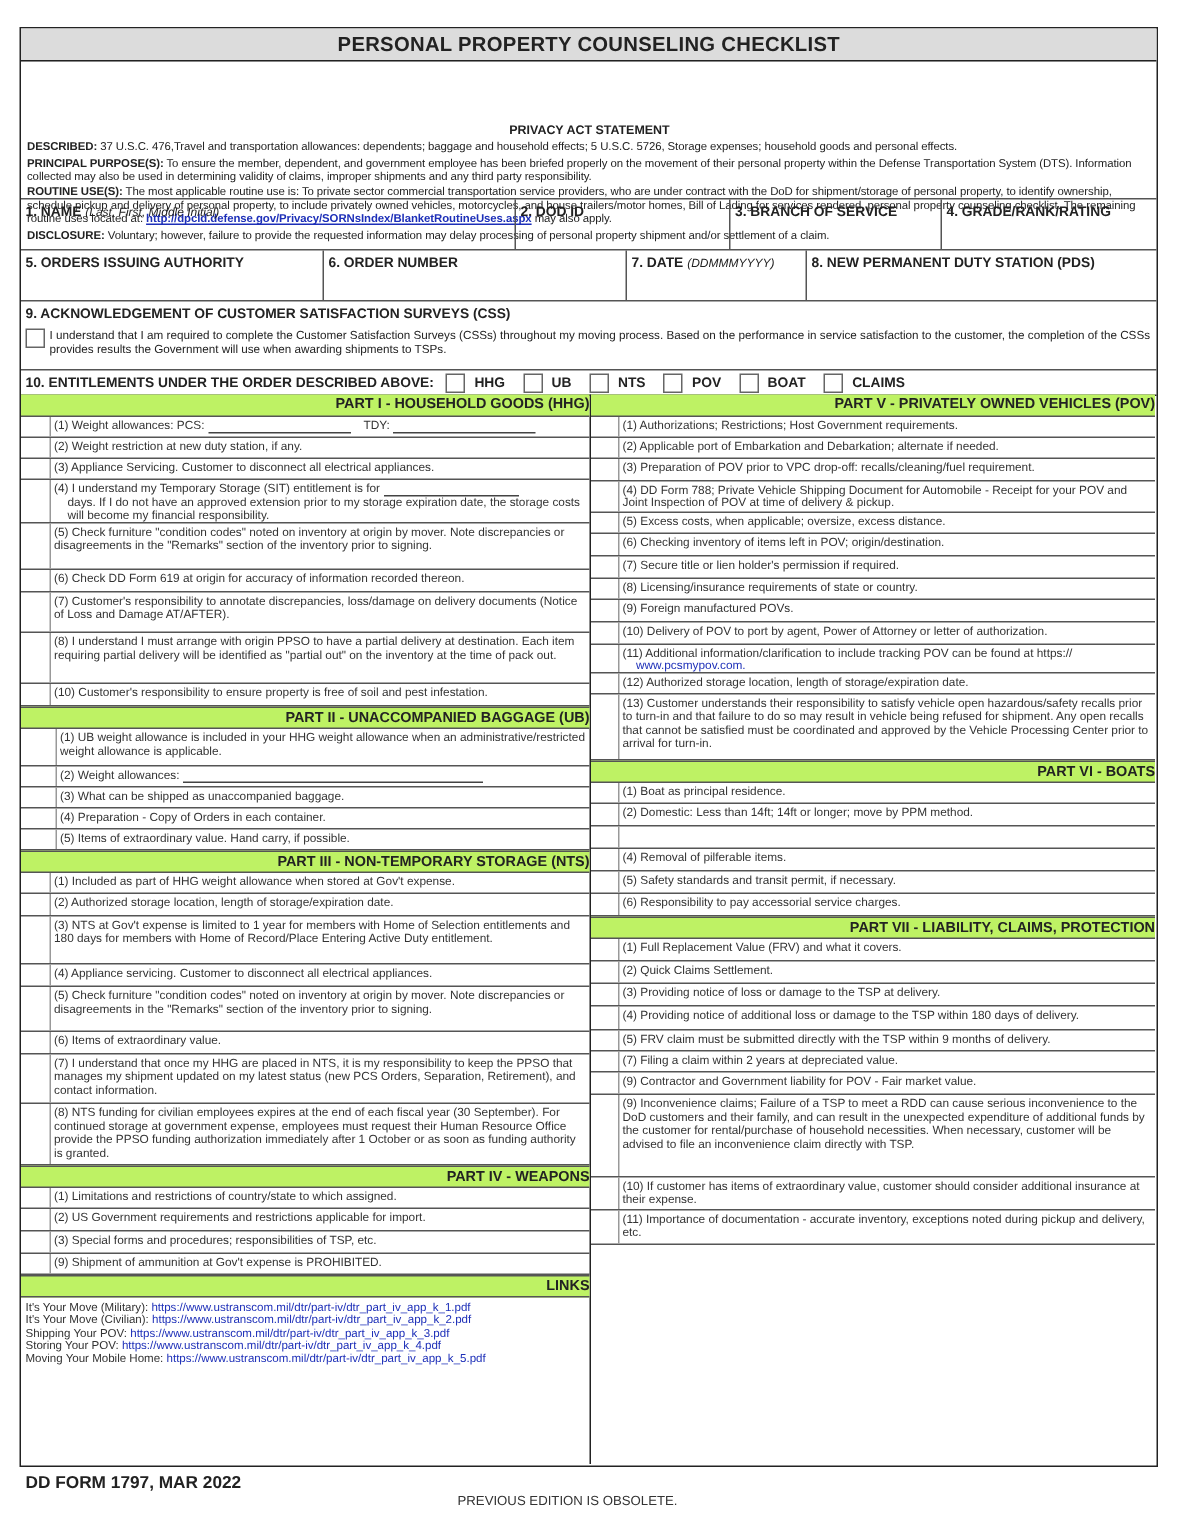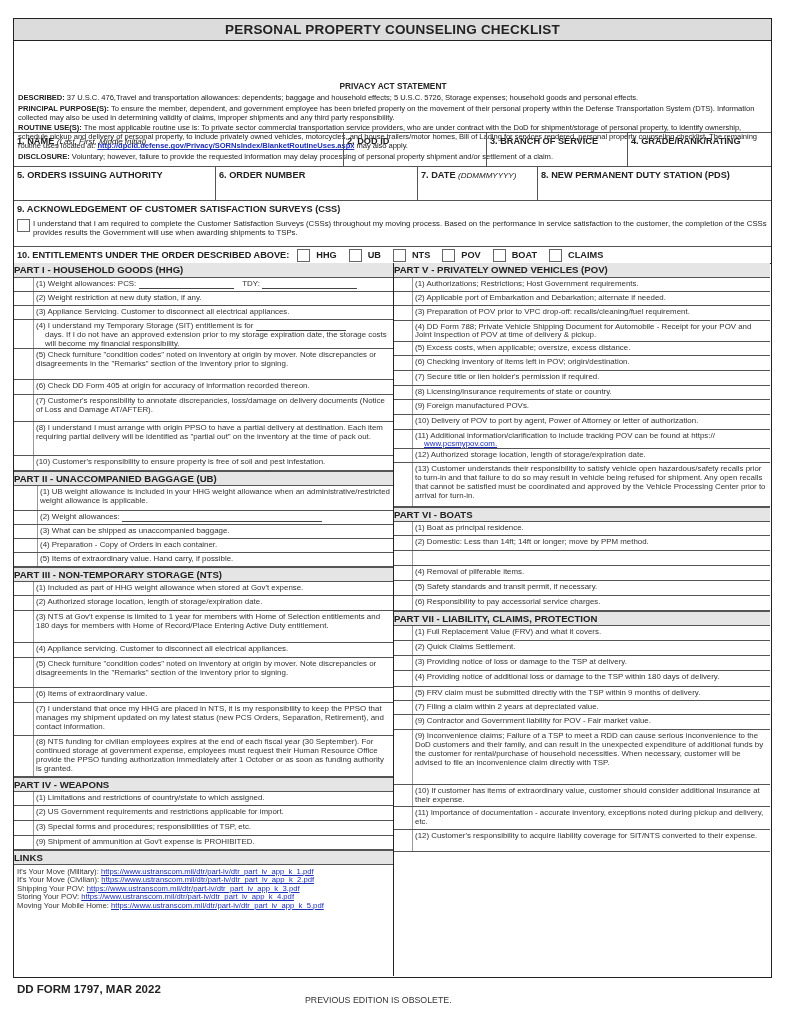--- a/index.html
+++ b/index.html
@@ -26,30 +26,30 @@
   .sec9 .txt { font-size: 7.8px; font-weight: normal; line-height: 9px; margin-left: 3px; }
   .sec10 { height: 17px; border-bottom: 1.5px solid #222; display: flex; align-items: center; padding: 0 3px; font-size: 9.2px; font-weight: bold; }
   .sec10 .lbl { margin-right: 8px; }
   .ent { display: flex; align-items: center; margin-right: 12px; }
   .ent .cb { margin-right: 6px; }
 
   .cols { display: flex; position: absolute; top: 244px; left: 0; width: 756px; height: 713px; }
   .col { position: relative; }
   .col.left { width: 380px; border-right: 1.5px solid #222; }
   .col.right { width: 376px; }
-  .phead { background: #e5e5e5; text-align: left; font-weight: bold; font-size: 9.6px; border-bottom: 1px solid #555; border-top: 1px solid #555; height: 15px; line-height: 14px; }
+  .phead { background: #bef264; text-align: right; font-weight: bold; font-size: 9.6px; border-bottom: 1px solid #555; border-top: 1px solid #555; height: 15px; line-height: 14px; }
   .phead.first { border-top: none; }
   .item { display: flex; border-bottom: 1px solid #555; }
   .item .box { flex: none; border-right: 1px solid #999; }
   .left .item .box { width: 20px; }
   .right .item .box { width: 19px; }
   .item .t { font-size: 7.9px; line-height: 8.9px; padding: 2px 2px 1px 2px; color: #333; }
   .item .t .hang { padding-left: 9px; display: block; }
   .blank-line { display: inline-block; border-bottom: 1px solid #444; vertical-align: bottom; }
-  .item a, .links a { color: #1d2fb8; text-decoration: underline; }
+  .item a, .links a { color: #1d2fb8; }
   .links { padding: 3px 3px; font-size: 7.7px; line-height: 8.4px; color: #333; }
   .footer-left { position: absolute; left: 17px; top: 983px; font-weight: bold; font-size: 11.5px; }
   .footer-center { position: absolute; left: 305px; top: 995px; font-size: 8.8px; color: #333; }
 </style>
 </head>
 <body>
 
 <div class="form">
   <div class="title">PERSONAL PROPERTY COUNSELING CHECKLIST</div>
 
@@ -131,21 +131,21 @@
       <div class="item" style="height:29px">
           <div class="box"></div>
           <div class="t"><span>(4) I understand my Temporary Storage (SIT) entitlement is for</span> <span class="blank-line" style="width:90px"></span><span class="hang">days. If I do not have an approved extension prior to my storage expiration date, the storage costs will become my financial responsibility.</span></div>
         </div>
       <div class="item" style="height:31px">
           <div class="box"></div>
           <div class="t">(5) Check furniture "condition codes" noted on inventory at origin by mover. Note discrepancies or disagreements in the "Remarks" section of the inventory prior to signing.</div>
         </div>
       <div class="item" style="height:15px">
           <div class="box"></div>
-          <div class="t">(6) Check DD Form 405 at origin for accuracy of information recorded thereon.</div>
+          <div class="t">(6) Check DD Form 619 at origin for accuracy of information recorded thereon.</div>
         </div>
       <div class="item" style="height:27px">
           <div class="box"></div>
           <div class="t">(7) Customer's responsibility to annotate discrepancies, loss/damage on delivery documents (Notice of Loss and Damage AT/AFTER).</div>
         </div>
       <div class="item" style="height:34px">
           <div class="box"></div>
           <div class="t">(8) I understand I must arrange with origin PPSO to have a partial delivery at destination. Each item requiring partial delivery will be identified as "partial out" on the inventory at the time of pack out.</div>
         </div>
       <div class="item" style="height:15px">
@@ -351,22 +351,18 @@
           <div class="t">(9) Inconvenience claims; Failure of a TSP to meet a RDD can cause serious inconvenience to the DoD customers and their family, and can result in the unexpected expenditure of additional funds by the customer for rental/purchase of household necessities. When necessary, customer will be advised to file an inconvenience claim directly with TSP.</div>
         </div>
       <div class="item" style="height:22px">
           <div class="box"></div>
           <div class="t">(10) If customer has items of extraordinary value, customer should consider additional insurance at their expense.</div>
         </div>
       <div class="item" style="height:23px">
           <div class="box"></div>
           <div class="t">(11) Importance of documentation - accurate inventory, exceptions noted during pickup and delivery, etc.</div>
         </div>
-      <div class="item" style="height:22px">
-          <div class="box"></div>
-          <div class="t">(12) Customer's responsibility to acquire liability coverage for SIT/NTS converted to their expense.</div>
-        </div>
     </div>
   </div>
 </div>
 
 <div class="footer-left">DD FORM 1797, MAR 2022</div>
 <div class="footer-center">PREVIOUS EDITION IS OBSOLETE.</div>
 
 </body></html>

